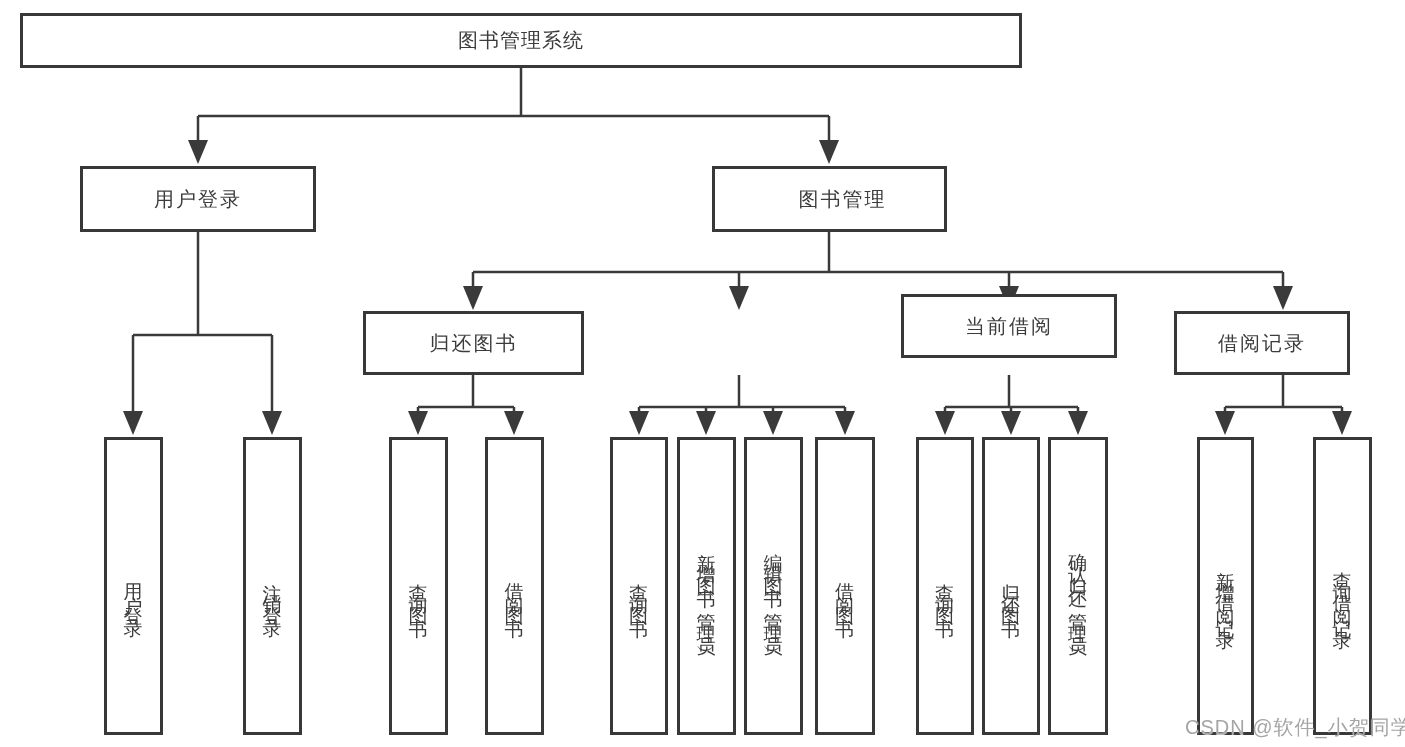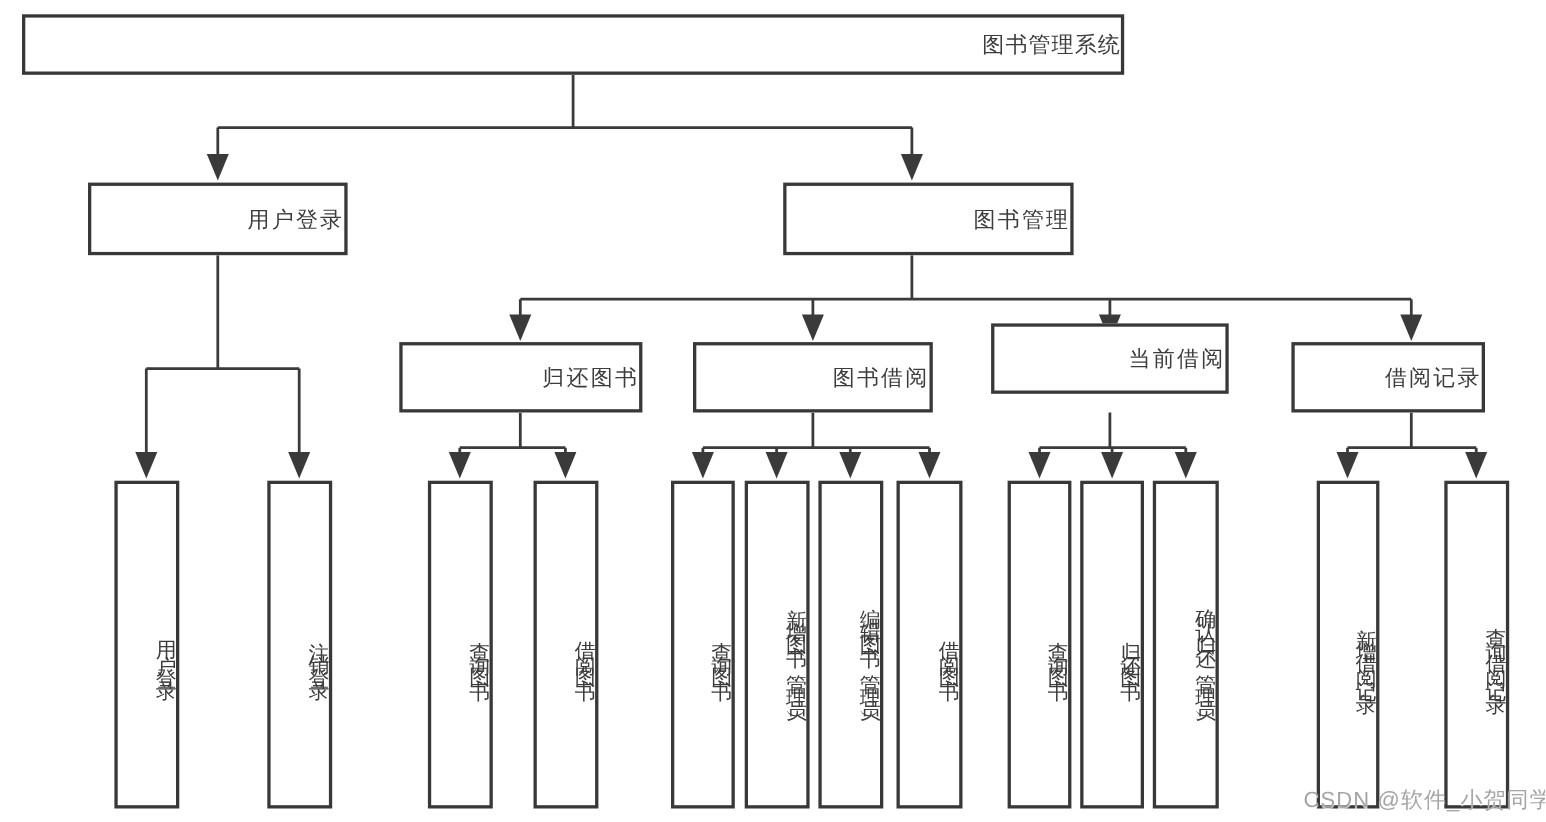--- a/index.html
+++ b/index.html
@@ -22,21 +22,21 @@
     z-index: 1;
   }
   .node {
     position: absolute;
     box-sizing: border-box;
     border: 3px solid #383838;
     background: #ffffff;
     color: #3c3c3c;
     display: flex;
     align-items: center;
-    justify-content: flex-end;
+    justify-content: center;
     z-index: 2;
   }
   .hbox span {
     font-size: 20px;
     letter-spacing: 2px;
     white-space: nowrap;
   }
   .root-box span {
     font-size: 20px;
     letter-spacing: 1px;
@@ -97,29 +97,26 @@
     </g>
   </svg>
 
   <div class="node hbox root-box" style="left:20px; top:13px; width:1002px; height:55px;">
     <span>图书管理系统</span>
   </div>
 
   <div class="node hbox" style="left:80px; top:166px; width:236px; height:66px;">
     <span>用户登录</span>
   </div>
-  <div class="node hbox" style="left:712px; top:166px; width:264px; height:66px;padding-left:26px;">
+  <div class="node hbox" style="left:712px; top:166px; width:235px; height:66px;padding-left:26px;">
     <span>图书管理</span>
   </div>
 
   <div class="node hbox" style="left:363px; top:311px; width:221px; height:64px;">
     <span>归还图书</span>
-  </div>
-  <div class="node hbox" style="left:630px; top:311px; width:218px; height:64px;">
-    <span>图书借阅</span>
   </div>
   <div class="node hbox" style="left:901px; top:294px; width:216px; height:64px;">
     <span>当前借阅</span>
   </div>
   <div class="node hbox" style="left:1174px; top:311px; width:176px; height:64px;">
     <span>借阅记录</span>
   </div>
 
   <div class="node vbox" style="left:104px; top:437px; width:59px; height:298px;">
     <span>用户登录</span>

